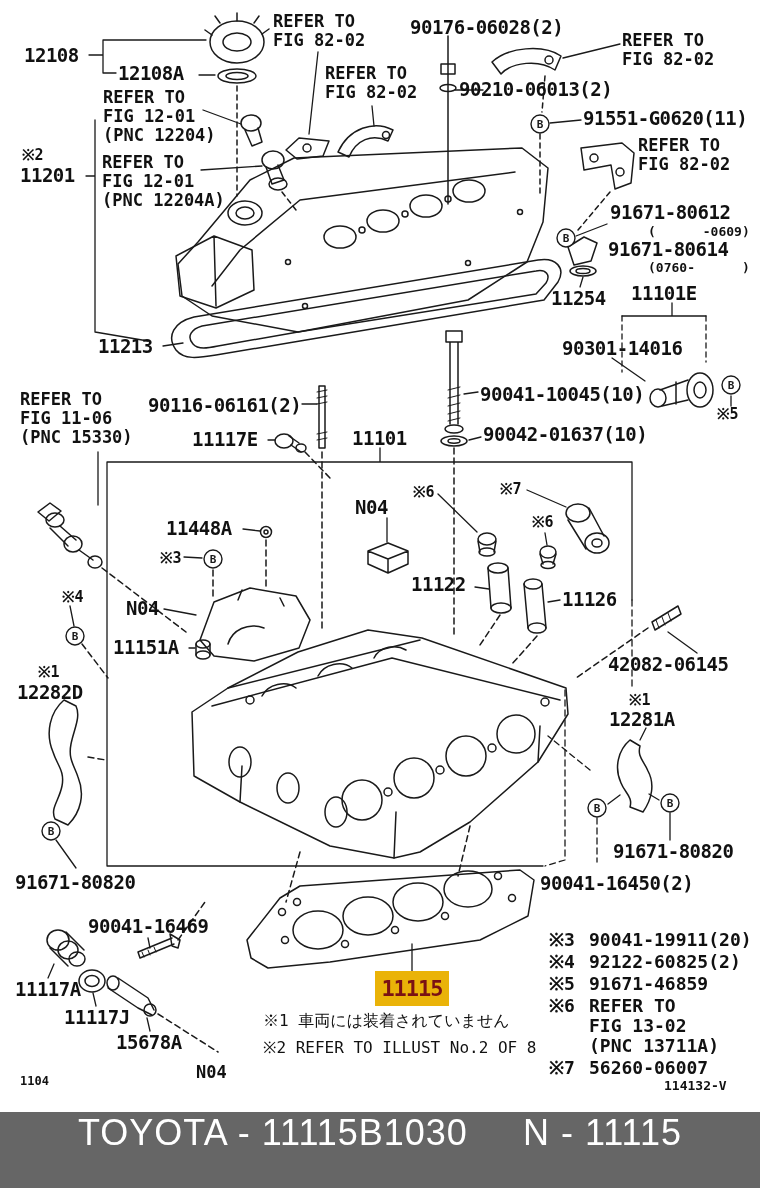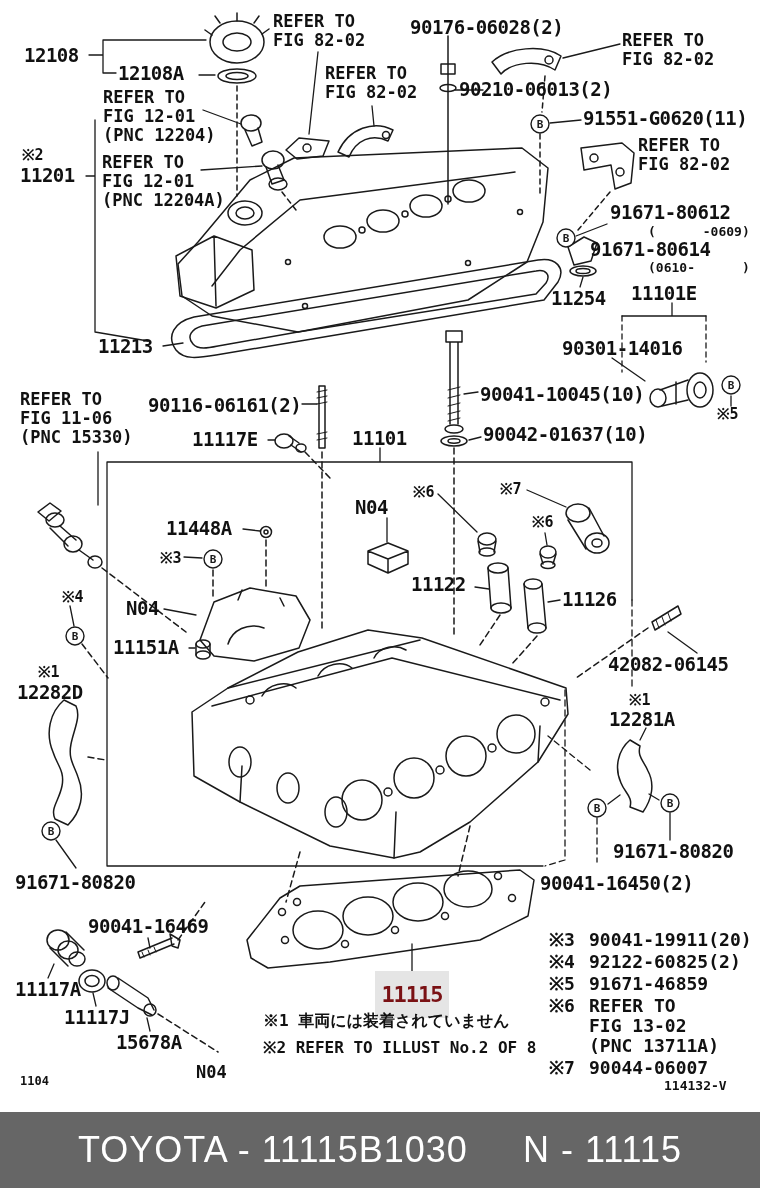--- a/index.html
+++ b/index.html
@@ -7,32 +7,32 @@
         font-family:"DejaVu Sans Mono",monospace;color:#111;}
   svg.art{position:absolute;left:0;top:0;width:760px;height:1188px;}
   .lineart{stroke:#1a1a1a;fill:none;stroke-width:1.5;stroke-linecap:round;stroke-linejoin:round;}
   .bm circle{stroke:#1a1a1a;fill:#ffffff;stroke-width:1.4;}
   .bm text{fill:#1a1a1a;stroke:none;font-family:"DejaVu Sans Mono",monospace;
            font-weight:bold;font-size:11px;text-anchor:middle;}
   .pl{position:absolute;font-weight:bold;font-size:19px;line-height:19px;letter-spacing:-0.5px;white-space:pre;}
   .pl-sm{position:absolute;font-weight:bold;font-size:13px;line-height:13px;white-space:pre;}
   .ref{position:absolute;font-weight:bold;font-size:17px;line-height:19px;white-space:pre-line;}
   .ast{position:absolute;font-weight:bold;font-size:15px;line-height:16px;white-space:pre;}
-  .note{position:absolute;font-weight:bold;font-size:16px;line-height:18px;white-space:pre;}
+  .note{position:absolute;font-weight:normal;font-size:16px;line-height:18px;white-space:pre;}
   .note3{position:absolute;display:flex;gap:14px;font-weight:bold;font-size:17px;line-height:18px;white-space:pre;}
   .legend{position:absolute;left:549px;top:930px;display:flex;flex-direction:column;gap:2px;}
   .legend-row{display:flex;gap:8px;font-weight:bold;font-size:18px;line-height:20px;}
   .legend-marker{width:32px;flex:0 0 32px;}
   .legend-text{white-space:pre-line;}
-  .hl{position:absolute;left:375px;top:971px;width:74px;height:47px;background:#e5e5e5;
+  .hl{position:absolute;left:375px;top:971px;width:74px;height:35px;background:#eab308;
       display:flex;align-items:center;justify-content:center;}
   .hl span{font-weight:bold;font-size:22px;letter-spacing:-1px;color:#7a1114;}
   .code{position:absolute;font-weight:bold;font-size:13px;}
   .footer{position:absolute;left:0;top:1112px;width:760px;height:76px;background:#666666;
-          display:flex;align-items:center;justify-content:center;gap:55px;}
+          display:flex;align-items:flex-start;justify-content:center;gap:55px;}
   .footer span{color:#ffffff;font-family:"Liberation Sans",sans-serif;font-size:36px;letter-spacing:1px;}
 </style>
 </head>
 <body>
 
 <div class="page">
 
   <svg class="art" viewBox="0 0 760 1188">
     <g class="lineart">
 
@@ -350,22 +350,22 @@
   <div class="pl" style="left:583px;top:109px">91551-G0620(11)</div>
   <div class="ast" style="left:22px;top:147px">※2</div>
   <div class="pl" style="left:20px;top:166px">11201</div>
   <div class="ref" style="left:102px;top:153px">REFER TO
 FIG 12-01
 (PNC 12204A)</div>
   <div class="ref" style="left:638px;top:136px">REFER TO
 FIG 82-02</div>
   <div class="pl" style="left:610px;top:203px">91671-80612</div>
   <div class="pl-sm" style="left:648px;top:225px">(      -0609)</div>
-  <div class="pl" style="left:590px;top:240px">91671-80614</div>
-  <div class="pl-sm" style="left:648px;top:261px">(0610-      )</div>
+  <div class="pl" style="left:608px;top:240px">91671-80614</div>
+  <div class="pl-sm" style="left:648px;top:261px">(0760-      )</div>
   <div class="pl" style="left:551px;top:289px">11254</div>
   <div class="pl" style="left:631px;top:284px">11101E</div>
   <div class="pl" style="left:562px;top:339px">90301-14016</div>
   <div class="pl" style="left:98px;top:337px">11213</div>
   <div class="ref" style="left:20px;top:390px">REFER TO
 FIG 11-06
 (PNC 15330)</div>
   <div class="pl" style="left:148px;top:396px">90116-06161(2)</div>
   <div class="pl" style="left:480px;top:385px">90041-10045(10)</div>
   <div class="pl" style="left:192px;top:430px">11117E</div>
@@ -420,21 +420,21 @@
       <span class="legend-text">91671-46859</span>
     </div>
     <div class="legend-row">
       <span class="legend-marker">※6</span>
       <span class="legend-text">REFER TO
 FIG 13-02
 (PNC 13711A)</span>
     </div>
     <div class="legend-row">
       <span class="legend-marker">※7</span>
-      <span class="legend-text">90044-06007</span>
+      <span class="legend-text">56260-06007</span>
     </div>
   </div>
 
   <div class="code" style="left:20px;top:1074px;font-size:12px">1104</div>
   <div class="code" style="left:664px;top:1078px">114132-V</div>
 
   <div class="footer">
     <span>TOYOTA - 11115B1030</span>
     <span>N - 11115</span>
   </div>

